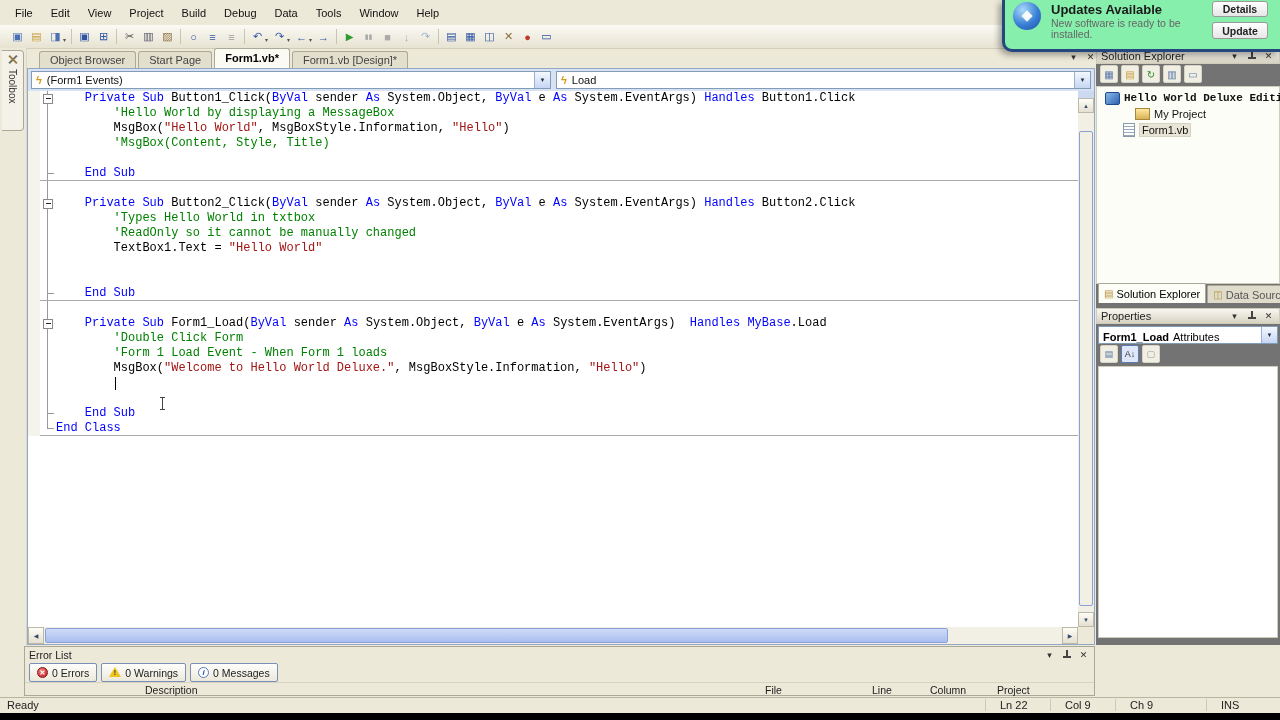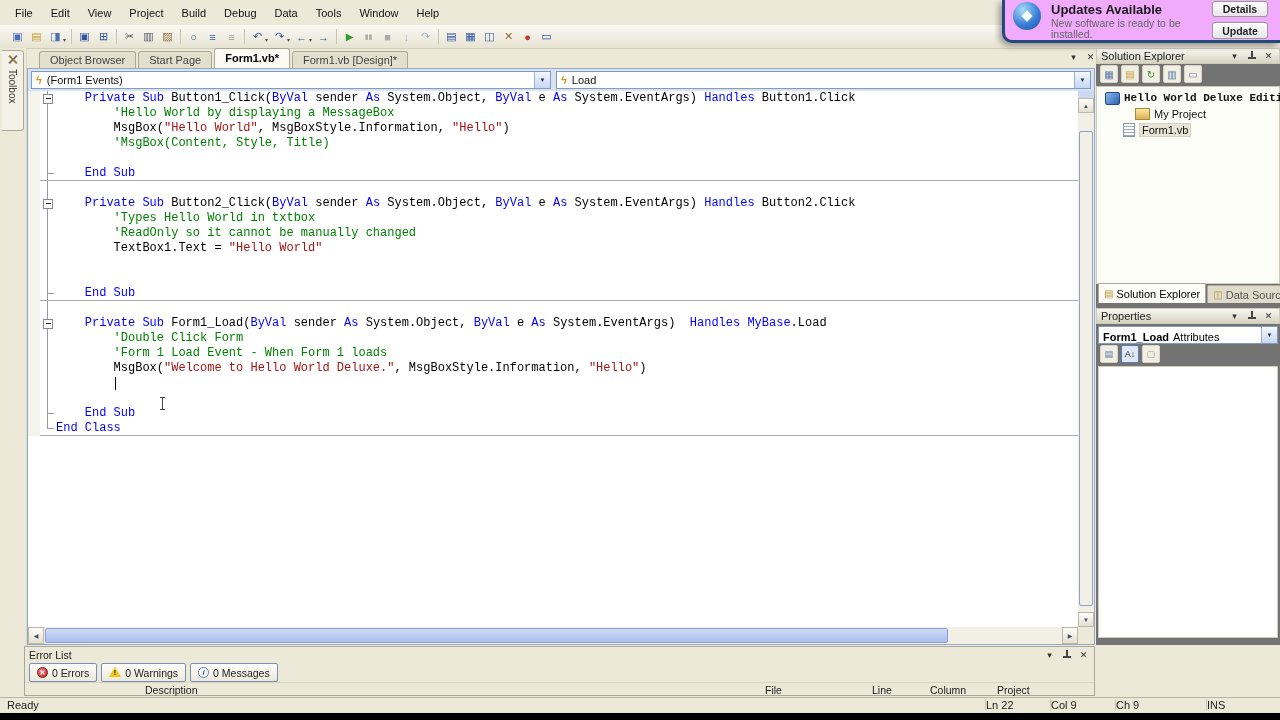--- a/index.html
+++ b/index.html
@@ -152,26 +152,26 @@
   .msg-ico{width:11px;height:11px;border-radius:50%;background:#fff;border:1px solid #5577bb;
            display:flex;align-items:center;justify-content:center;font-size:8px;font-style:italic;
            font-weight:bold;color:#2255aa;box-sizing:border-box;}
   #el-header{position:relative;height:14px;border-top:1px solid #d8d4c4;font-size:10.5px;color:#222;}
   .el-col{position:absolute;top:1px;}
 
   
   #statusbar{position:absolute;left:0;top:697px;width:1280px;height:15px;background:#ece9d8;
              border-top:1px solid #b9b5a3;font-size:11px;color:#222;}
   #sb-ready{position:absolute;left:7px;top:1px;}
-  .sb-cell{position:absolute;top:1px;border-left:1px solid #cdc9b8;}
+  .sb-cell{position:absolute;top:1px;border-left:1px solid #cdc9b8;padding-left:14px;}
   #sb-line{left:985px;width:64px;} #sb-col{left:1050px;width:64px;}
   #sb-ch{left:1115px;width:90px;} #sb-ins{left:1206px;width:70px;}
 
   
-  #notification{position:absolute;left:1002px;top:0;width:278px;height:43px;background:#f0abfc;
+  #notification{position:absolute;left:1002px;top:0;width:278px;height:52px;background:#86efac;
                 border-left:3px solid #24477e;border-bottom:3px solid #24477e;
                 border-bottom-left-radius:10px;box-shadow:-3px 3px 6px rgba(0,0,0,.35);z-index:99;box-sizing:border-box;}
   #notif-icon{position:absolute;left:8px;top:2px;width:28px;height:28px;border-radius:50%;
               background:radial-gradient(circle at 35% 28%,#a8daf8,#3a7fd6 55%,#1b4fa0);}
   #notif-icon::after{content:"";position:absolute;left:10px;top:10px;width:8px;height:8px;background:#fff;
                      transform:rotate(45deg);opacity:.95;}
   #notif-title{position:absolute;left:46px;top:2px;font-size:13px;font-weight:bold;color:#1a1a1a;}
   #notif-msg{position:absolute;left:46px;top:18px;width:152px;font-size:10.5px;line-height:11px;color:#666;}
   .notif-btn{position:absolute;left:207px;width:56px;height:16px;display:flex;align-items:center;justify-content:center;
              background:linear-gradient(#fff,#e6e6e6);border:1px solid #999;border-radius:3px;

